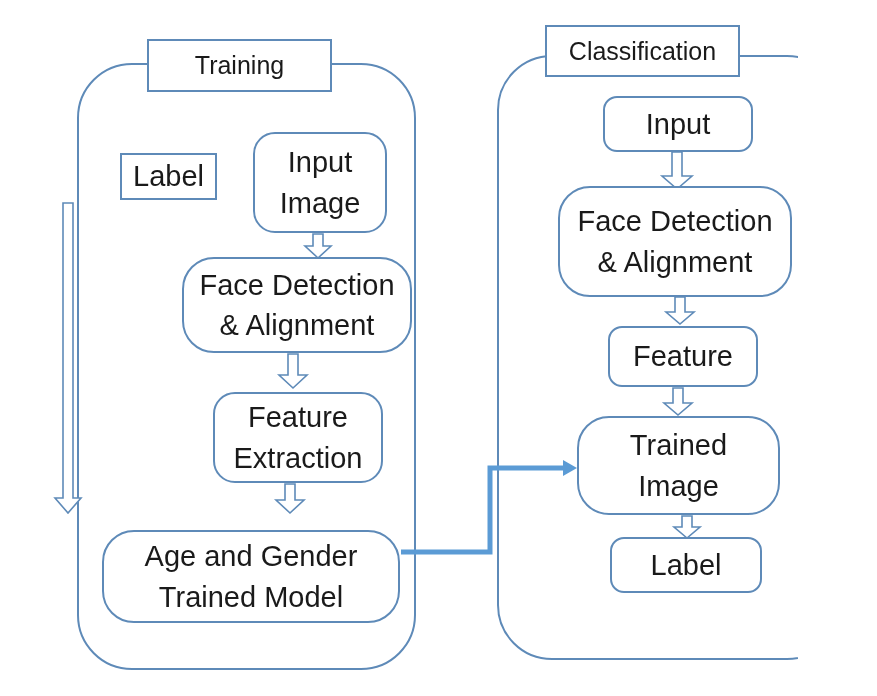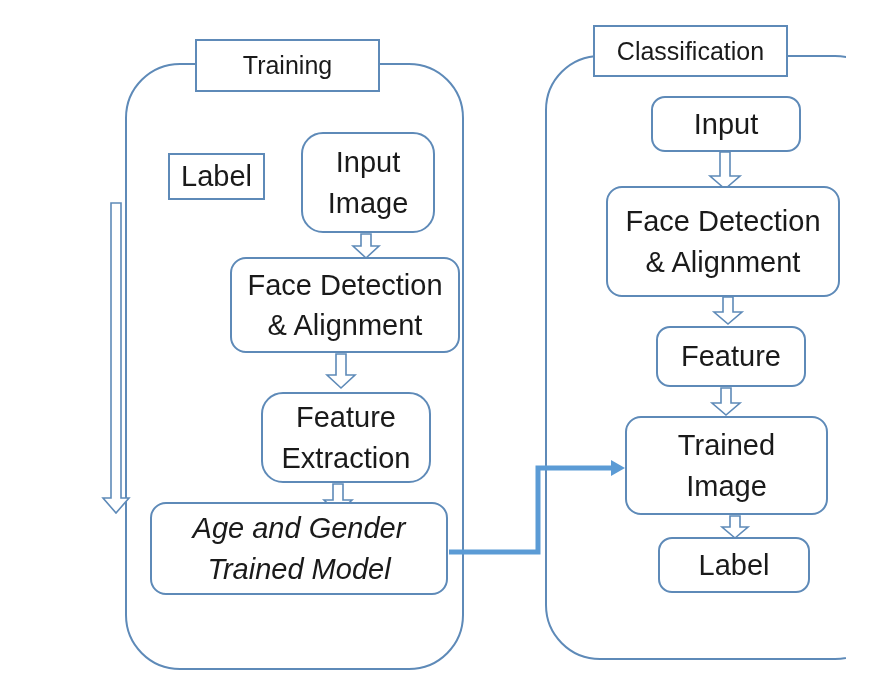--- a/index.html
+++ b/index.html
@@ -4,38 +4,38 @@
 <style>
   :root{
     --outline:#5e8ab8;
     --connector:#5b9bd5;
     --text:#1a1a1a;
     --bg:#ffffff;
   }
   html,body{margin:0;padding:0;background:var(--bg);}
   .canvas{
     position:relative;width:798px;height:696px;background:var(--bg);
-    font-family:"Liberation Sans",sans-serif;color:var(--text);overflow:hidden;margin-left:48px;
+    font-family:"Liberation Sans",sans-serif;color:var(--text);overflow:hidden;
   }
   .container{
     position:absolute;border:2px solid var(--outline);border-radius:55px;
     background:transparent;z-index:0;box-sizing:border-box;
   }
   .arrow-layer{position:absolute;left:0;top:0;z-index:1;}
   .node,.title-box{
     position:absolute;border:2px solid var(--outline);background:var(--bg);
     display:flex;align-items:center;justify-content:center;text-align:center;
     box-sizing:border-box;z-index:2;white-space:pre-line;line-height:1.38;
   }
   .node{font-size:29px;}
   .title-box{font-size:25px;border-radius:0;}
   .sq{border-radius:0;}
   .r-sm{border-radius:14px;}
   .r-md{border-radius:22px;}
-  .r-lg{border-radius:16px;}
+  .r-lg{border-radius:32px;}
 </style>
 </head>
 <body>
 
 <div class="canvas">
 
   <div class="container" style="left:77px;top:63px;width:339px;height:607px;"></div>
   <div class="container" style="left:497px;top:55px;width:345px;height:605px;"></div>
 
   <svg class="arrow-layer" width="877" height="696" viewBox="0 0 877 696">
@@ -58,21 +58,21 @@
   <div class="title-box" style="left:147px;top:39px;width:185px;height:53px;">Training</div>
   <div class="title-box" style="left:545px;top:25px;width:195px;height:52px;">Classification</div>
 
   <div class="node sq" style="left:120px;top:153px;width:97px;height:47px;">Label</div>
   <div class="node r-md" style="left:253px;top:132px;width:134px;height:101px;">Input
 Image</div>
   <div class="node r-lg" style="left:182px;top:257px;width:230px;height:96px;">Face Detection
 &amp; Alignment</div>
   <div class="node r-md" style="left:213px;top:392px;width:170px;height:91px;">Feature
 Extraction</div>
-  <div class="node r-lg" style="left:102px;top:502px;width:298px;height:93px;font-style:italic;">Age and Gender
+  <div class="node r-lg" style="left:102px;top:530px;width:298px;height:93px;">Age and Gender
 Trained Model</div>
 
   <div class="node r-sm" style="left:603px;top:96px;width:150px;height:56px;">Input</div>
   <div class="node r-lg" style="left:558px;top:186px;width:234px;height:111px;">Face Detection
 &amp; Alignment</div>
   <div class="node r-sm" style="left:608px;top:326px;width:150px;height:61px;">Feature</div>
   <div class="node r-lg" style="left:577px;top:416px;width:203px;height:99px;">Trained
 Image</div>
   <div class="node r-sm" style="left:610px;top:537px;width:152px;height:56px;">Label</div>
 

